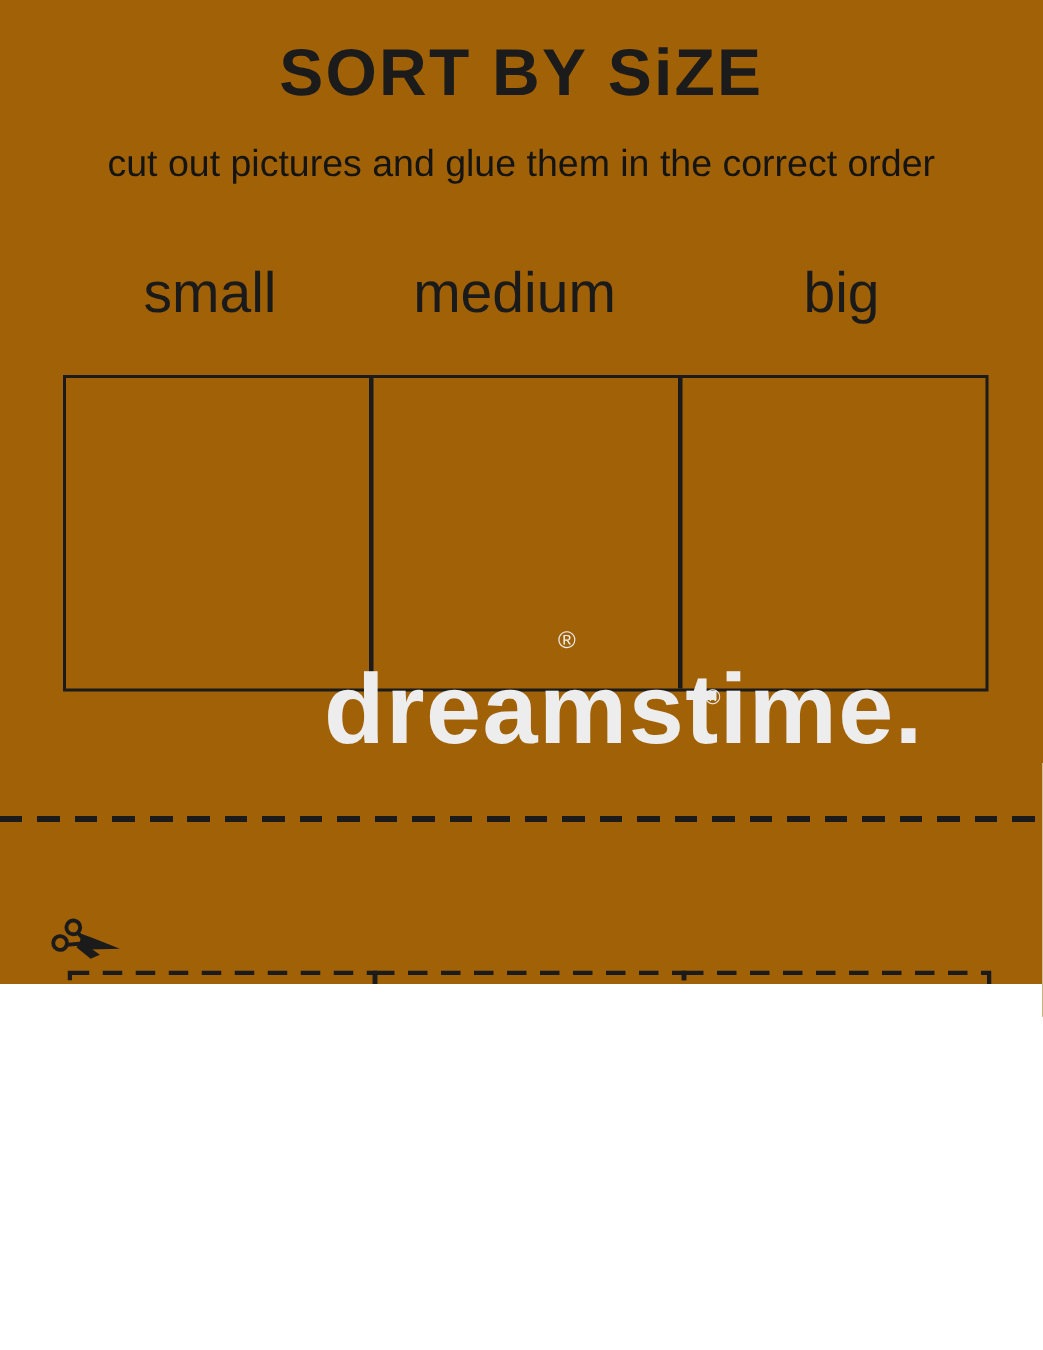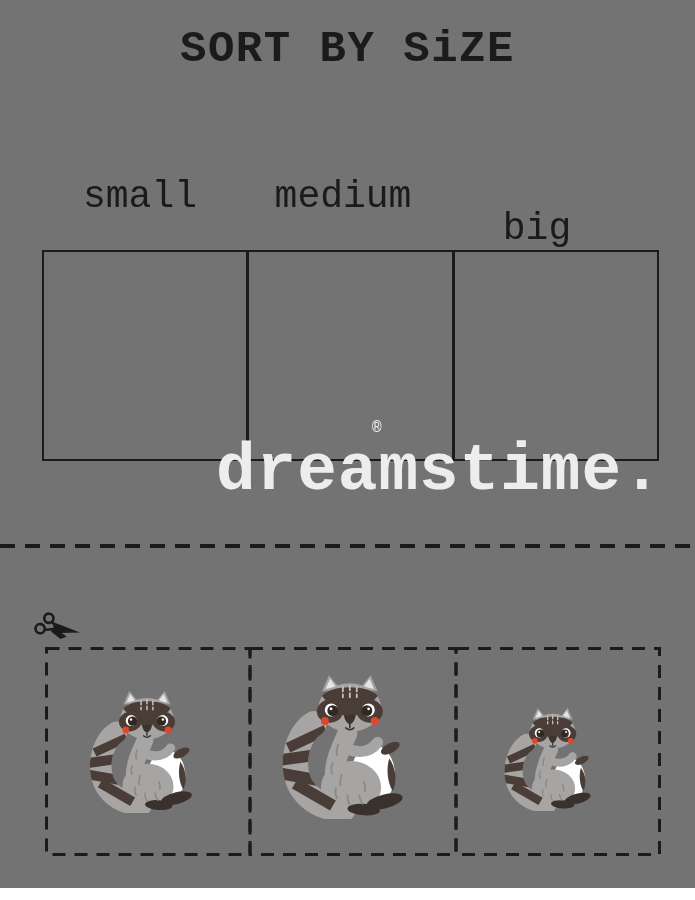--- a/index.html
+++ b/index.html
@@ -1,28 +1,28 @@
 <!DOCTYPE html>
 <html><head>
 <meta charset="utf-8">
 <style>
   html,body{margin:0;padding:0;background:#fff;}
-  .page{position:relative;width:695px;height:888px;background:#737373;overflow:hidden;
-        font-family:Liberation Mono, monospace;color:#1b1b1b;}
+  .page{position:relative;width:695px;height:656px;background:#a16207;overflow:hidden;
+        font-family:Liberation Sans, sans-serif;color:#1b1b1b;}
 
   .title{position:absolute;left:0;right:0;top:24px;text-align:center;
          font-size:44px;font-weight:800;letter-spacing:1.5px;color:#1b1b1b;}
   .subtitle{position:absolute;left:0;right:0;top:95px;text-align:center;
             font-size:25px;font-weight:400;color:#141414;}
 
   .size-label{position:absolute;top:175px;width:170px;text-align:center;
               font-size:38px;color:#1a1a1a;}
   .lbl-small{left:55px;}
   .lbl-medium{left:258px;}
-  .lbl-big{left:452px;margin-top:32px;}
+  .lbl-big{left:476px;}
 
   .sort-boxes{position:absolute;left:42px;top:250px;width:617px;height:211px;
               border:2px solid #1b1b1b;display:flex;z-index:1;box-sizing:border-box;}
   .sort-box{flex:1;border-right:3px solid #1b1b1b;}
   .sort-box:last-child{border-right:none;}
 
   .watermark{position:absolute;left:216px;top:434px;z-index:2;font-size:66px;
              font-weight:700;letter-spacing:1px;color:#ededed;pointer-events:none;}
   .wm-reg-float{position:absolute;left:372px;top:419px;z-index:2;font-size:16px;
                 color:#ededed;font-weight:400;}
@@ -110,20 +110,21 @@
         <circle cx="40.5" cy="39.5" r="3.4" fill="#e2462a"></circle>
         <circle cx="83.5" cy="39.5" r="3.4" fill="#e2462a"></circle>
       </g>
     </g>
   </defs>
 </svg>
 
 <div class="page">
 
   <div class="title">SORT BY SiZE</div>
+  <div class="subtitle">cut out pictures and glue them in the correct order</div>
 
   <div class="size-label lbl-small">small</div>
   <div class="size-label lbl-medium">medium</div>
   <div class="size-label lbl-big">big</div>
 
   <div class="sort-boxes">
     <div class="sort-box"></div>
     <div class="sort-box"></div>
     <div class="sort-box"></div>
   </div>

